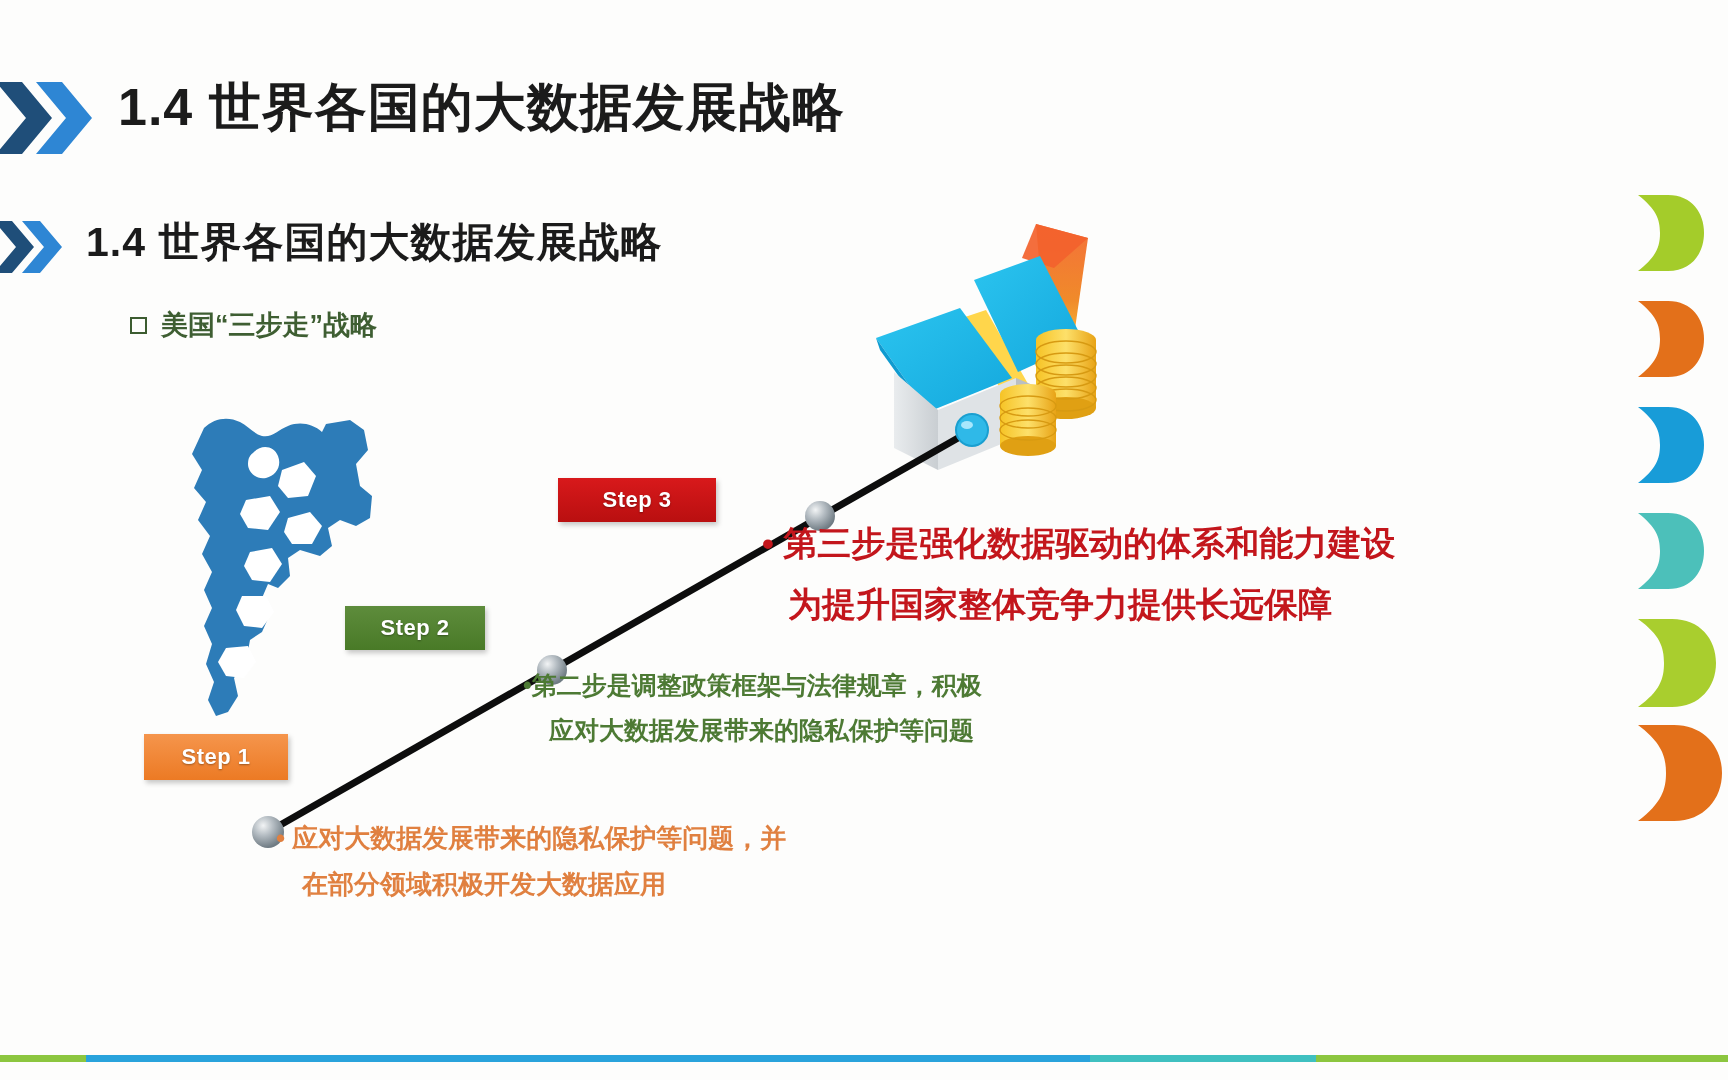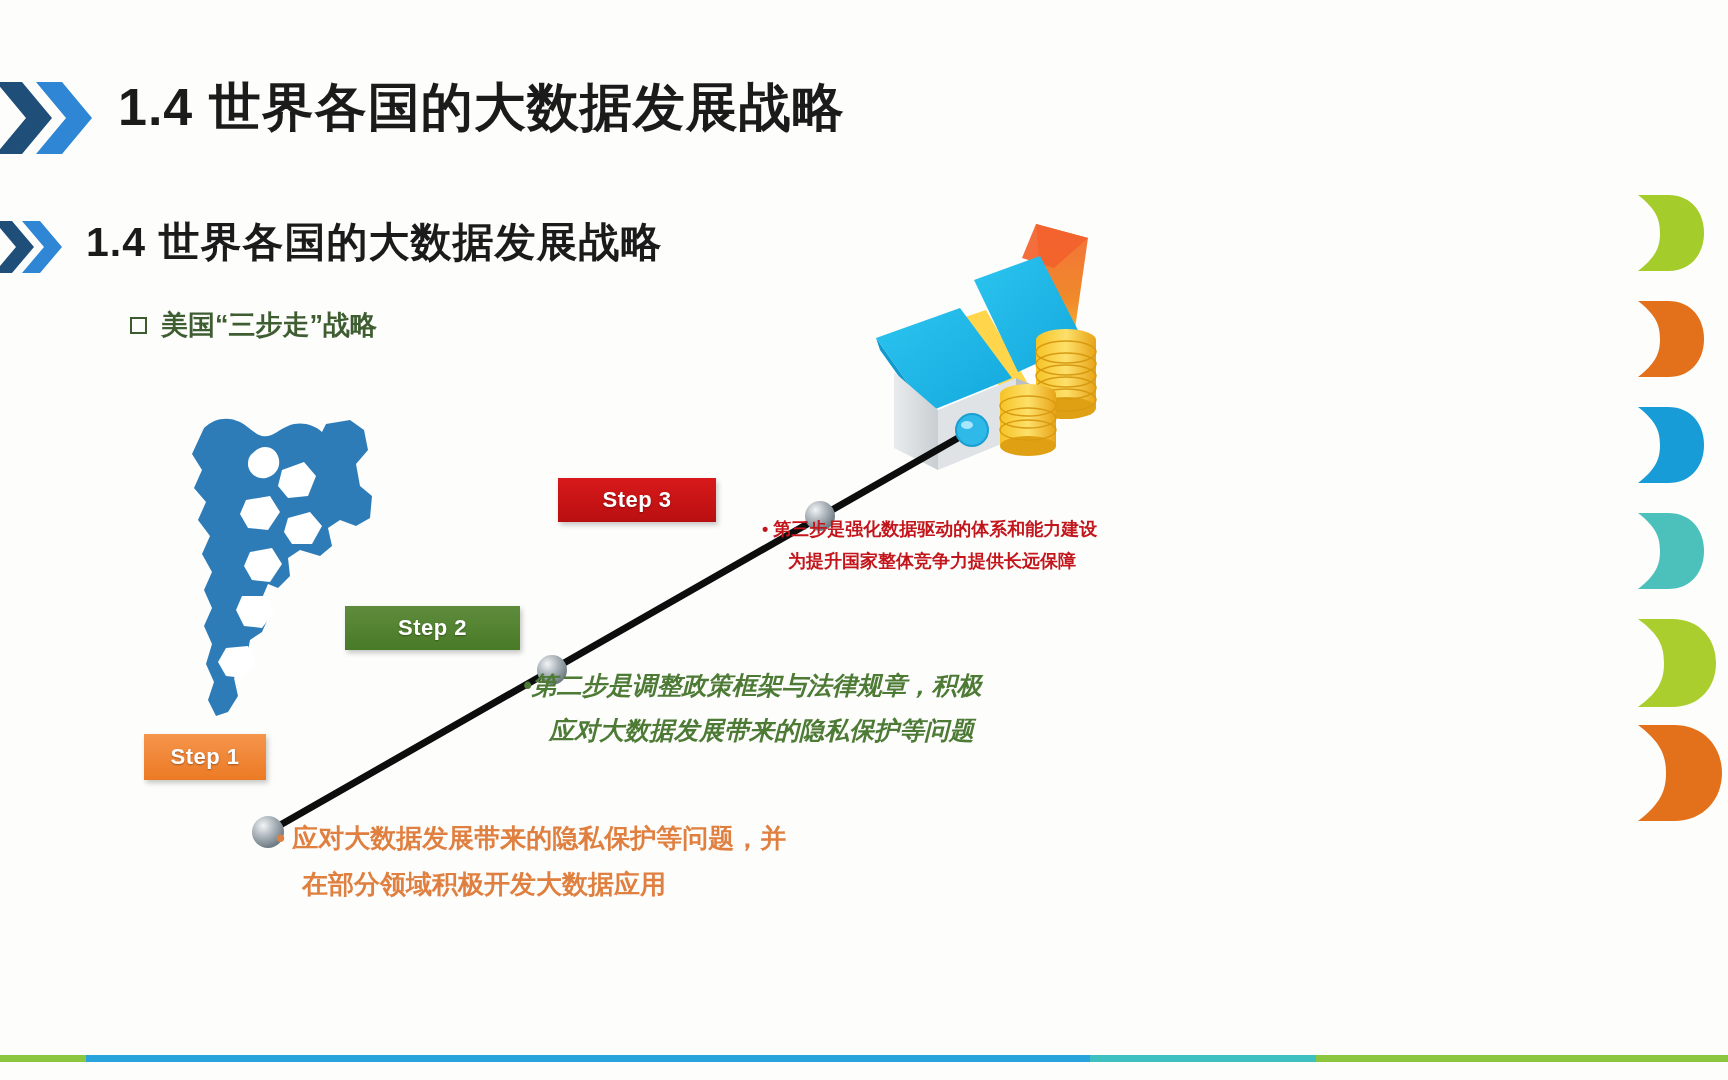--- a/index.html
+++ b/index.html
@@ -102,47 +102,47 @@
     font-weight: bold;
     color: #ffffff;
     border-radius: 0;
     text-shadow: 0 1px 2px rgba(0,0,0,0.35);
     box-shadow: 2px 3px 5px rgba(0,0,0,0.22);
     white-space: nowrap;
     letter-spacing: 0.5px;
   }
   .badge-1 {
     left: 144px; top: 734px;
-    width: 122px; height: 46px;
+    width: 144px; height: 46px;
     background: linear-gradient(to bottom, #f59348 0%, #ee7922 55%, #e5six 100%);
     background: linear-gradient(to bottom, #f59murk 0, #ee7922 100%);
     background: linear-gradient(to bottom, #f5954c 0%, #ec7a24 100%);
   }
   .badge-2 {
     left: 345px; top: 606px;
-    width: 175px; height: 44px;
+    width: 140px; height: 44px;
     background: linear-gradient(to bottom, #5e8c3c 0%, #497a27 100%);
   }
   .badge-3 {
     left: 558px; top: 478px;
     width: 158px; height: 44px;
     background: linear-gradient(to bottom, #d8191b 0%, #b90f10 100%);
   }
 
   
   .step-text {
     position: absolute;
     font-weight: bold;
     white-space: nowrap;
     line-height: 1.78;
   }
   .step-text .ln2 { display: block; padding-left: 26px; }
   .text-1 { left: 276px; top: 815px; font-size: 26px; color: #e08040; }
-  .text-2 { left: 523px; top: 663px; font-size: 25px; color: #4d7a34; font-style: italic; }
-  .text-3 { left: 762px; top: 513px; font-size: 18px; color: #c3161c; }
+  .text-2 { left: 523px; top: 663px; font-size: 25px; color: #4d7a34; }
+  .text-3 { left: 762px; top: 513px; font-size: 34px; color: #c3161c; }
 
   
   .tabs {
     position: absolute;
     right: 0;
     top: 195px;
     width: 90px;
   }
   .tab {
     position: relative;

